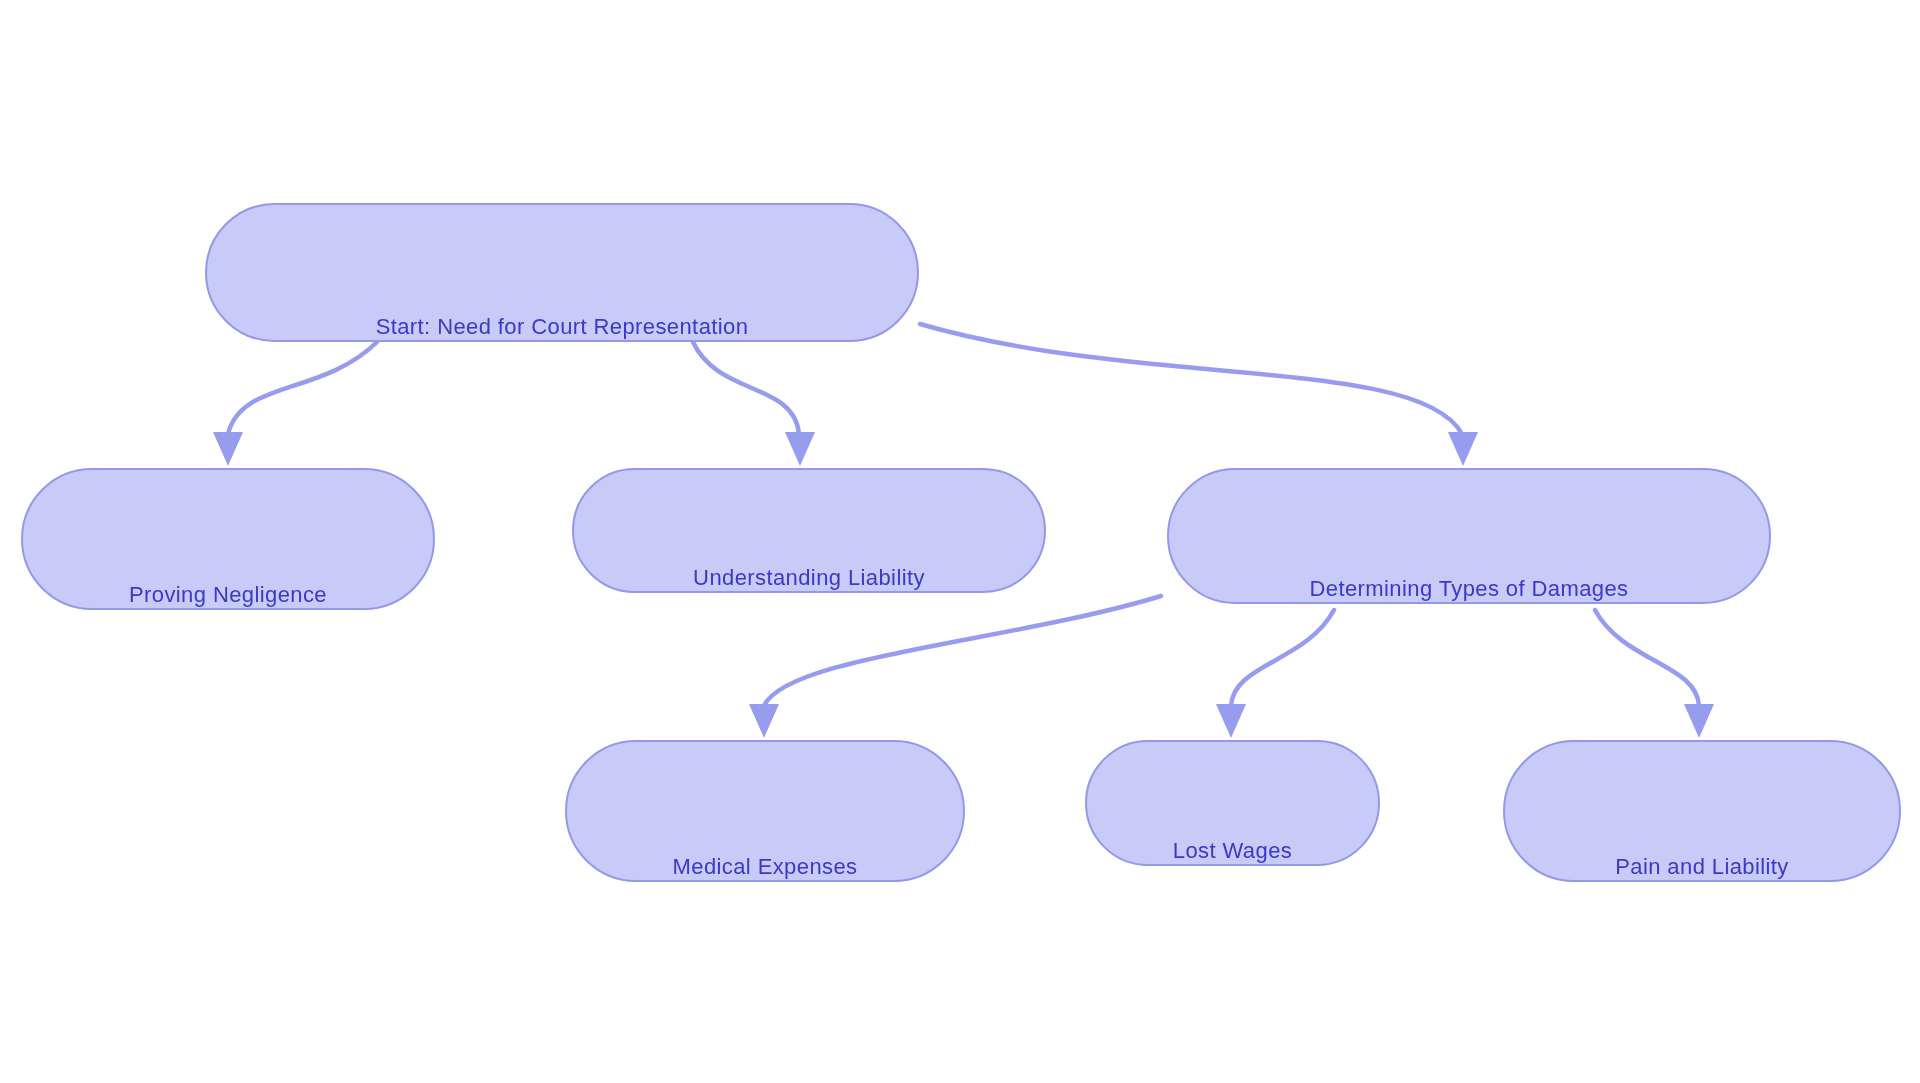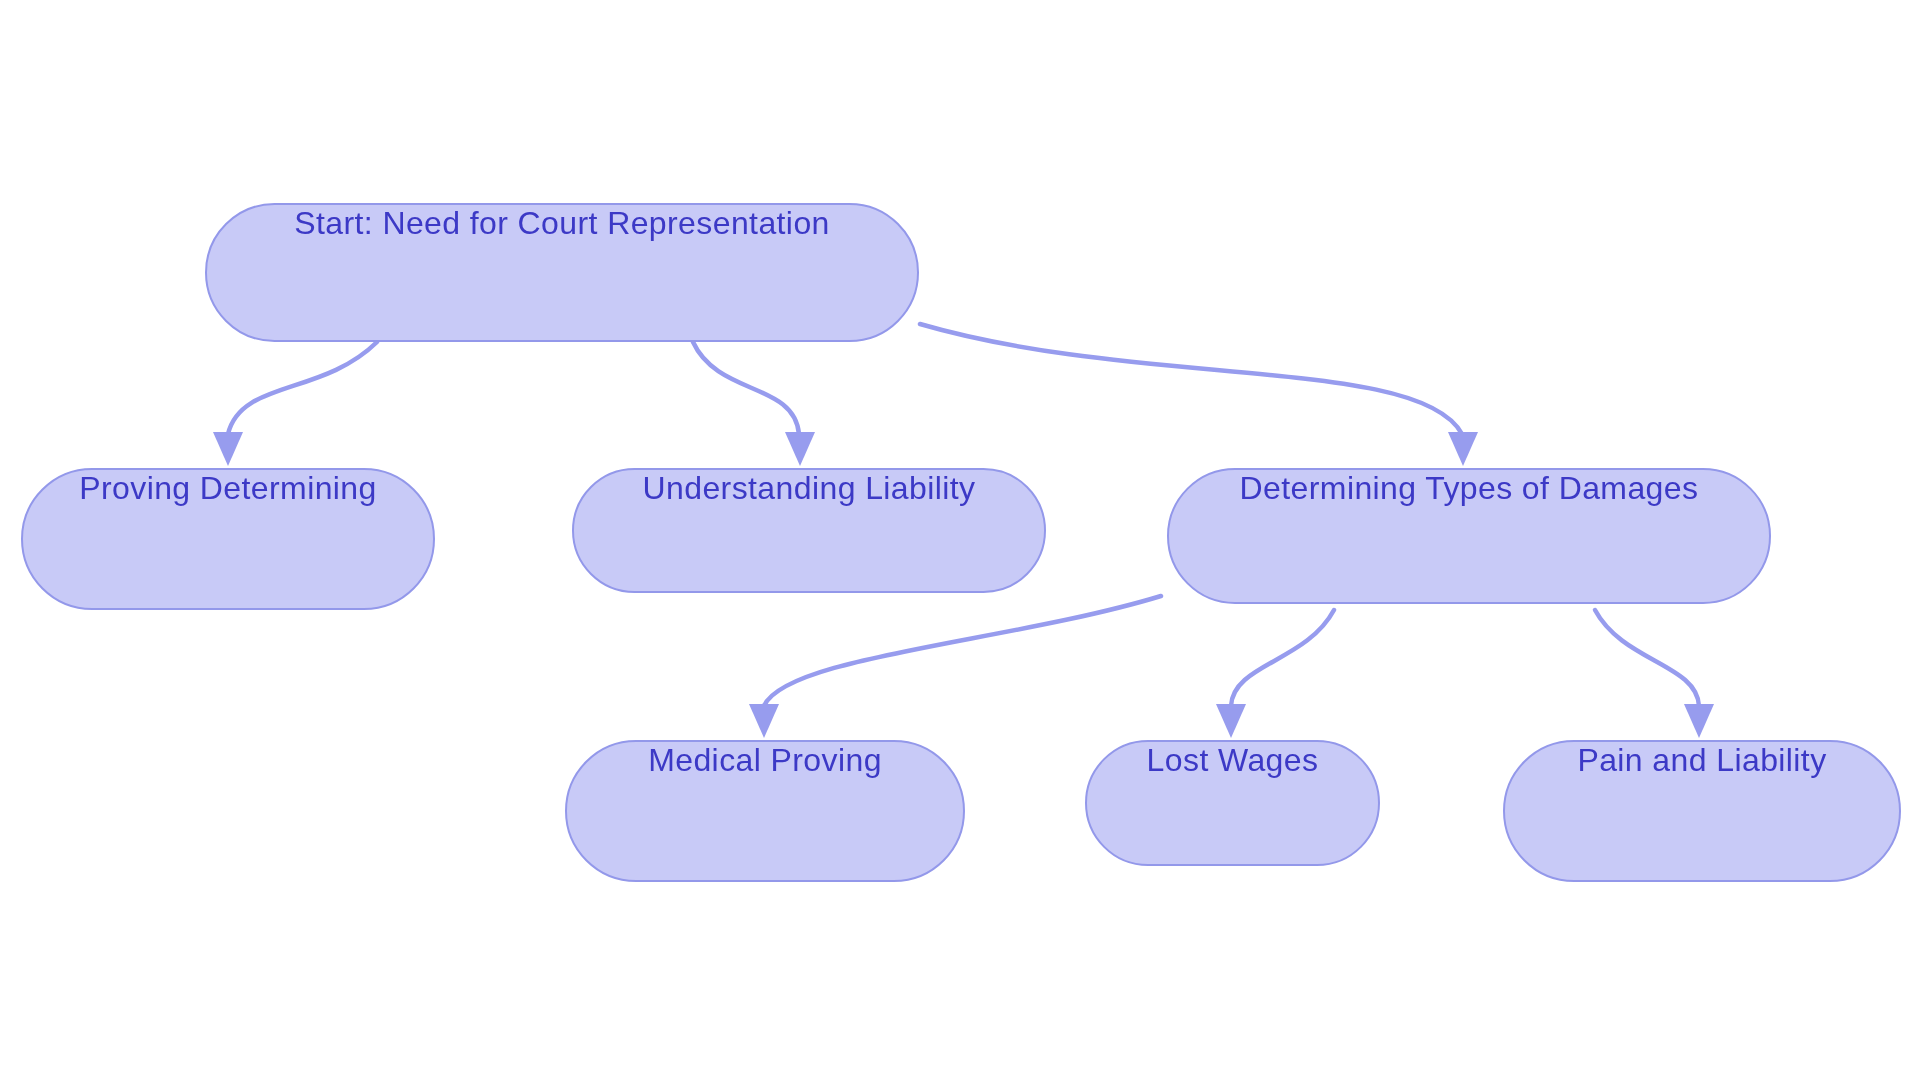--- a/index.html
+++ b/index.html
@@ -33,25 +33,25 @@
     fill: var(--edge-color, #979cee);
     stroke: none;
   }
   .node {
     position: absolute;
     box-sizing: border-box;
     background: var(--node-fill, #c8caf7);
     border: 2.5px solid var(--node-border, #9398ea);
     border-radius: 72px;
     display: flex;
-    align-items: flex-start;
+    align-items: flex-end;
     justify-content: center;
     text-align: center;
     color: var(--text-color, #3c39c6);
-    font-size: 32px;
+    font-size: 22px;
     letter-spacing: 0.4px;
     white-space: nowrap;
   }
   .node-start    { left: 205px;  top: 203px; width: 714px; height: 139px; }
   .node-proving  { left: 21px;   top: 468px; width: 414px; height: 142px; }
   .node-liability{ left: 572px;  top: 468px; width: 474px; height: 125px; }
   .node-damages  { left: 1167px; top: 468px; width: 604px; height: 136px; }
   .node-medical  { left: 565px;  top: 740px; width: 400px; height: 142px; }
   .node-lost     { left: 1085px; top: 740px; width: 295px; height: 126px; }
   .node-pain     { left: 1503px; top: 740px; width: 398px; height: 142px; }
@@ -86,33 +86,33 @@
       <path class="edge-path" d="M 1595 610 C 1623 662, 1697 664, 1699 706"></path>
       <polygon class="edge-arrowhead" points="1684,704 1714,704 1699,738"></polygon>
     </g>
   </svg>
 
   <div class="node node-start">
     <span>Start: Need for Court Representation</span>
   </div>
 
   <div class="node node-proving">
-    <span>Proving Determining</span>
+    <span>Proving Negligence</span>
   </div>
 
   <div class="node node-liability">
     <span>Understanding Liability</span>
   </div>
 
   <div class="node node-damages">
     <span>Determining Types of Damages</span>
   </div>
 
   <div class="node node-medical">
-    <span>Medical Proving</span>
+    <span>Medical Expenses</span>
   </div>
 
   <div class="node node-lost">
     <span>Lost Wages</span>
   </div>
 
   <div class="node node-pain">
     <span>Pain and Liability</span>
   </div>
 

